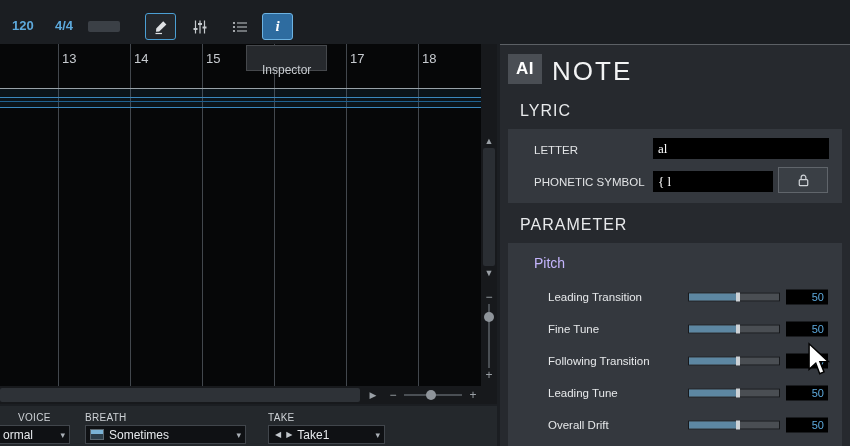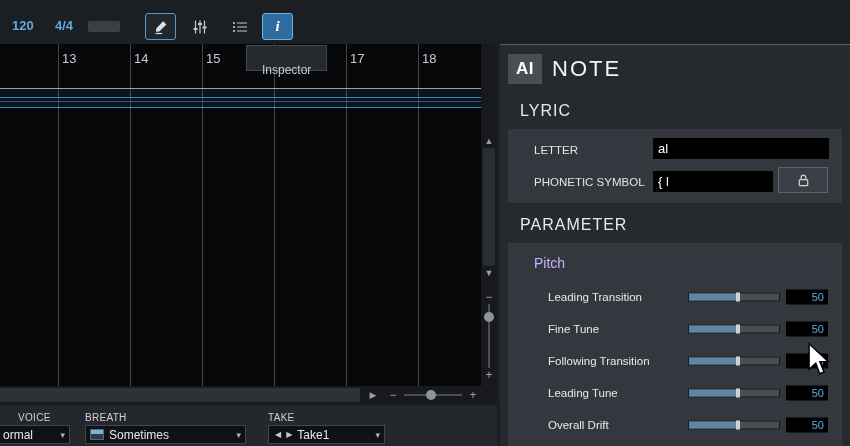--- a/index.html
+++ b/index.html
@@ -76,30 +76,30 @@
   .dd-take{left:268px;width:117px;padding-left:6px;gap:5px;}
   .take-arrow{font-size:8px;color:#c3c8cd;cursor:pointer;}
   .lbl-voice{left:18px;}
   .lbl-breath{left:85px;}
   .lbl-take{left:268px;}
 
   
   .inspector{position:absolute;left:500px;top:45px;width:350px;height:401px;background:#26292e;}
   .ai-badge{position:absolute;left:8px;top:9px;width:34px;height:30px;background:#4a4e54;color:#fff;
     font-size:17px;font-weight:bold;display:flex;align-items:center;justify-content:center;letter-spacing:0.5px;}
-  .note-title{position:absolute;left:52px;top:11px;font-size:22px;color:#f2f3f4;letter-spacing:2px;}
+  .note-title{position:absolute;left:52px;top:11px;font-size:26px;color:#f2f3f4;letter-spacing:2px;}
   .sec-header{position:absolute;font-size:16px;color:#e8eaec;letter-spacing:1px;}
   .lyric-header{left:20px;top:57px;}
   .param-header{left:20px;top:171px;}
   .lyric-panel{position:absolute;left:8px;top:84px;width:334px;height:74px;background:var(--panel-bg);}
   .lp-label{position:absolute;left:26px;font-size:11.5px;color:#e2e4e6;}
   .lp-letter{top:15px;}
   .lp-phon{top:47px;}
   .text-input{position:absolute;left:145px;width:176px;height:21px;background:#000;border:0;color:#fff;
-    font-size:13px;padding:0 5px;font-family:Liberation Sans, sans-serif;}
+    font-size:13px;padding:0 5px;font-family:Liberation Serif, serif;}
   .in-letter{top:9px;}
   .in-phon{top:42px;width:120px;}
   .lock-btn{position:absolute;left:270px;top:38px;width:50px;height:26px;background:#3a3f45;border:1px solid #60656b;
     display:flex;align-items:center;justify-content:center;cursor:pointer;}
 
   .pitch-panel{position:absolute;left:8px;top:198px;width:334px;height:203px;background:var(--panel-bg);}
   .pitch-title{position:absolute;left:26px;top:12px;font-size:14px;color:#c4b5fd;}
   .rows{position:absolute;left:0;top:38px;width:334px;}
   .prow{position:relative;height:32px;}
   .plabel{position:absolute;left:40px;top:50%;transform:translateY(-50%);font-size:11.5px;color:#e6e8ea;}

